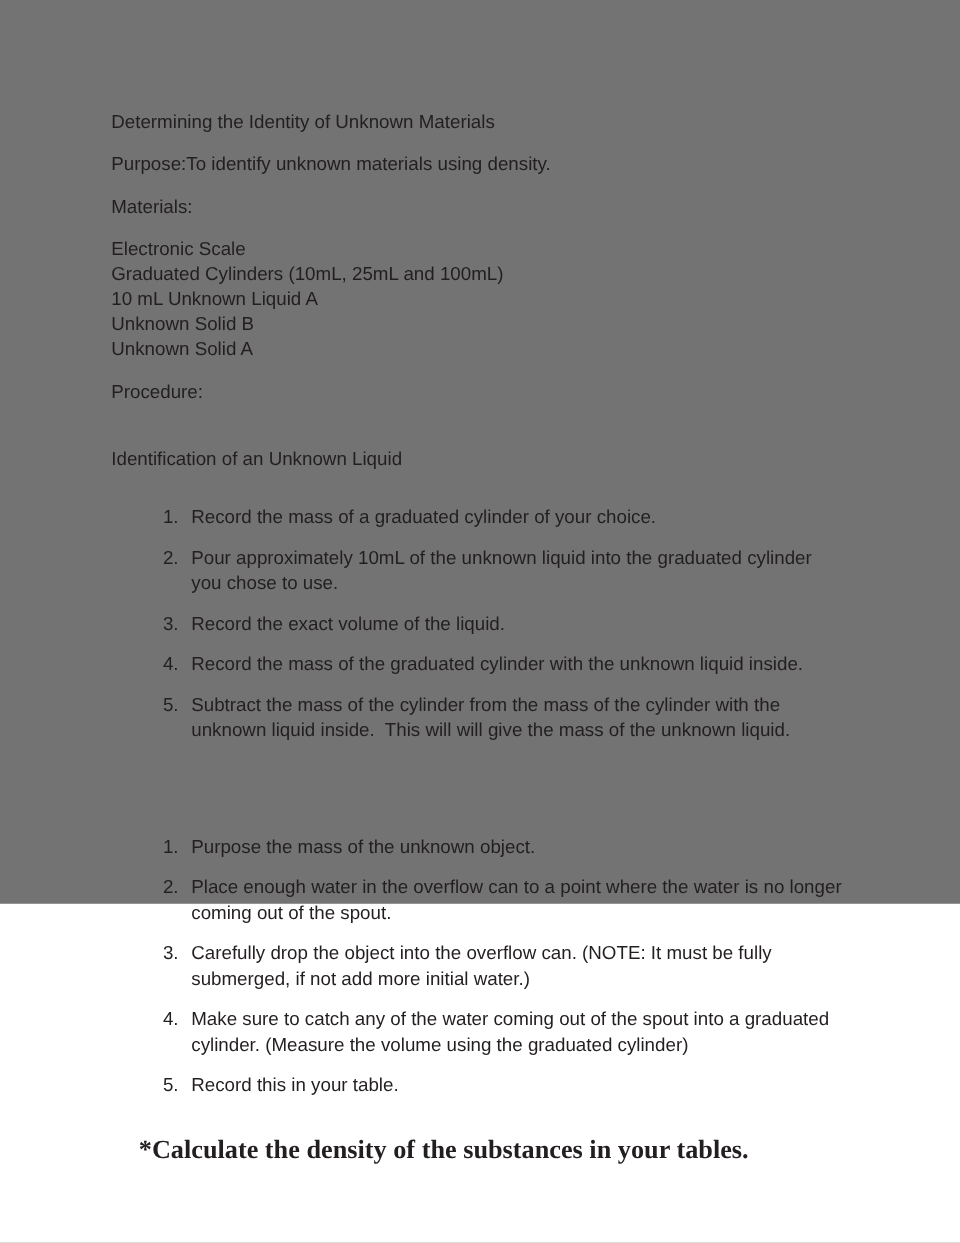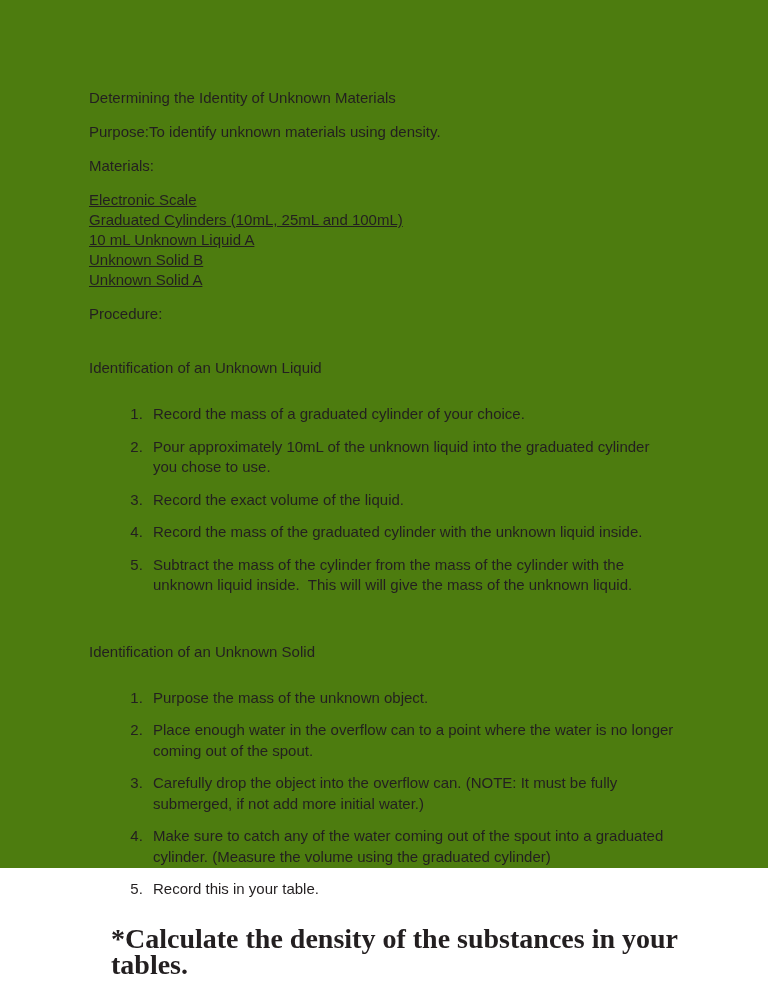--- a/index.html
+++ b/index.html
@@ -11,22 +11,22 @@
     width: 768px;
     height: 994px;
     font-family: "Liberation Sans", sans-serif;
     color: #231f20;
     -webkit-font-smoothing: antialiased;
     overflow: hidden;
   }
   .page {
     position: relative;
     width: 768px;
-    height: 868px;
-    background: #4d7c0f;
+    height: 723px;
+    background: #737373;
     box-sizing: border-box;
   }
   .content {
     position: absolute;
     left: 89px;
     top: 88px;
     width: 600px;
   }
 
   .para {
@@ -38,21 +38,20 @@
   .gap-block { height: 14px; }
   .gap-line  { height: 20px; }
 
   .matlist {
     font-size: 15px;
     line-height: 20px;
     margin: 0;
   }
   .matlist .mat-item {
     white-space: pre-wrap;
-    text-decoration: underline;
   }
 
   ol.proc {
     margin: 0;
     padding: 0 0 0 46px;
     font-size: 15px;
     line-height: 20.5px;
     list-style-position: outside;
     list-style-type: decimal;
   }
@@ -60,21 +59,21 @@
     margin: 12px;
     padding-left: 6px;
     white-space: pre-wrap;
   }
 
   .final-line {
     margin: 0;
     padding-left: 22px;
     font-family: "Liberation Serif", serif;
     font-weight: bold;
-    font-size: 28px;
+    font-size: 21px;
     line-height: 26px;
     color: #231f20;
     white-space: pre-wrap;
   }
 </style>
 </head>
 <body>
 
 <div class="page">
   <div class="content">
@@ -114,21 +113,20 @@
       <li>Record the mass of a graduated cylinder of your choice.</li>
       <li>Pour approximately 10mL of the unknown liquid into the graduated cylinder you chose to use.</li>
       <li>Record the exact volume of the liquid.</li>
       <li>Record the mass of the graduated cylinder with the unknown liquid inside.</li>
       <li>Subtract the mass of the cylinder from the mass of the cylinder with the unknown liquid inside.  This will will give the mass of the unknown liquid.</li>
     </ol>
 
     <div class="gap-block"></div>
     <div class="gap-line"></div>
 
-    <p class="para">Identification of an Unknown Solid</p>
 
     <div class="gap-block"></div>
 
     <ol class="proc">
       <li>Purpose the mass of the unknown object.</li>
       <li>Place enough water in the overflow can to a point where the water is no longer coming out of the spout.</li>
       <li>Carefully drop the object into the overflow can. (NOTE: It must be fully submerged, if not add more initial water.)</li>
       <li>Make sure to catch any of the water coming out of the spout into a graduated cylinder. (Measure the volume using the graduated cylinder)</li>
       <li>Record this in your table.</li>
     </ol>

